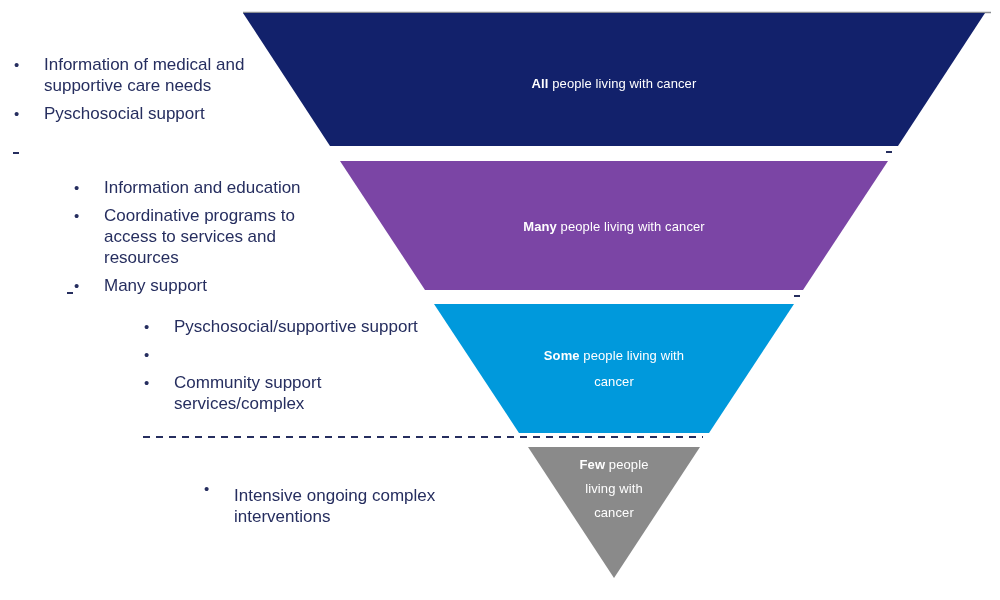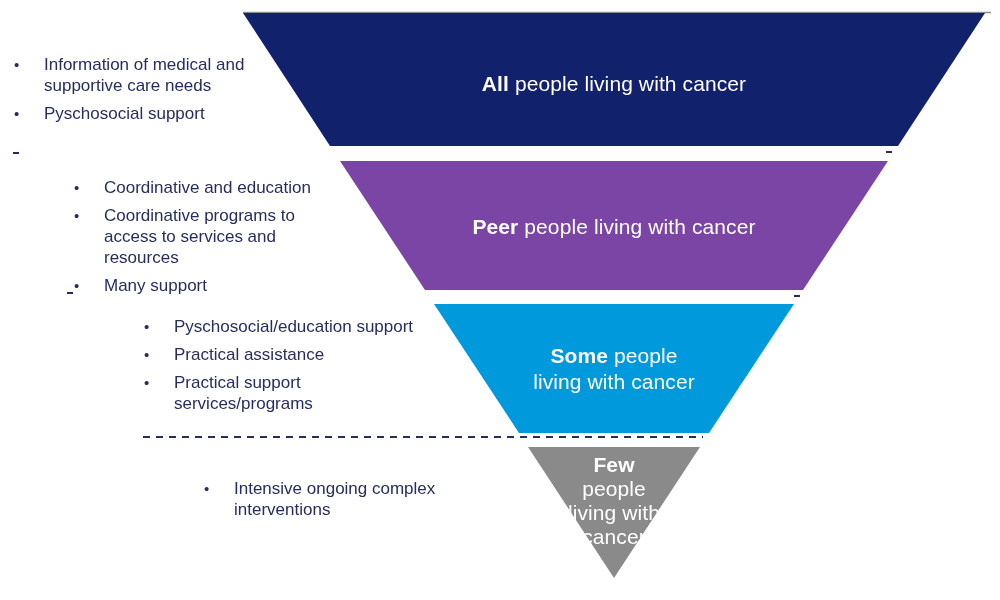--- a/index.html
+++ b/index.html
@@ -4,38 +4,38 @@
 <style>
   html,body{margin:0;padding:0;}
   body{
     width:1000px;height:600px;background:#ffffff;
     font-family:"Liberation Sans","DejaVu Sans",sans-serif;
     position:relative;overflow:hidden;
   }
   .stage{position:absolute;inset:0;}
   svg.layer{position:absolute;left:0;top:0;}
   .tier-label{
-    position:absolute;color:#ffffff;font-size:21px;line-height:24px;
+    position:absolute;color:#ffffff;font-size:13px;line-height:24px;
     text-align:center;letter-spacing:.1px;
   }
   .tier-label b{font-weight:700;}
   .t1{left:314px;top:72px;width:600px;}
   .t2{left:314px;top:215px;width:600px;}
   .t3{left:524px;top:343px;width:180px;line-height:26px;}
   .t4{left:564px;top:453px;width:100px;line-height:24px;}
   ul.bullets{
     position:absolute;margin:0;padding:0;list-style:none;
     color:#262E5F;font-size:17px;line-height:21px;
   }
   ul.bullets li{display:flex;margin:0 0 7px 0;}
   .dot{flex:none;width:30px;font-size:15px;line-height:21px;}
   .g1{left:14px;top:54px;}  .g1 .txt{width:205px;}
   .g2{left:74px;top:177px;} .g2 .txt{width:240px;}
   .g3{left:144px;top:316px;}.g3 .txt{width:252px;}
-  .g4{left:204px;top:478px;}.g4 .txt{width:220px;}
+  .g4{left:204px;top:478px;}.g4 .txt{width:220px;margin-top:7px;}
 </style>
 </head>
 <body>
 
 <div class="stage">
 
   <svg class="layer" width="1000" height="600" viewBox="0 0 1000 600">
     <line x1="243" y1="12.5" x2="991" y2="12.5" stroke-width="1.5" stroke="#8A8D92"></line>
     <polygon points="243,13 985,13 898,146 330,146" fill="#12216B"></polygon>
     <polygon points="340,161 888,161 803,290 425,290" fill="#7B45A5"></polygon>
@@ -43,64 +43,63 @@
     <polygon points="528,447 700,447 614,578" fill="#8A8A8A"></polygon>
     <line x1="143" y1="437" x2="703" y2="437" stroke-width="2" stroke-dasharray="7 6" stroke="#262E5F"></line>
     <line x1="13" y1="153" x2="19" y2="153" stroke-width="2" stroke="#262E5F"></line>
     <line x1="886" y1="152" x2="892" y2="152" stroke-width="2" stroke="#262E5F"></line>
     <line x1="67" y1="293" x2="73" y2="293" stroke-width="2" stroke="#262E5F"></line>
     <line x1="794" y1="296" x2="800" y2="296" stroke-width="2" stroke="#262E5F"></line>
   </svg>
 
   <div class="tier-label t1"><b>All</b><span> people living with cancer</span></div>
 
-  <div class="tier-label t2"><b>Peer</b><span> people living with cancer</span></div>
+  <div class="tier-label t2"><b>Many</b><span> people living with cancer</span></div>
 
   <div class="tier-label t3"><b>Some</b><span> people living with cancer</span></div>
 
   <div class="tier-label t4"><b>Few</b><span> people living with cancer</span></div>
 
   <ul class="bullets g1">
     <li>
       <span class="dot">•</span>
       <span class="txt">Information of medical and supportive care needs</span>
     </li>
     <li>
       <span class="dot">•</span>
       <span class="txt">Pyschosocial support</span>
     </li>
   </ul>
 
   <ul class="bullets g2">
     <li>
       <span class="dot">•</span>
-      <span class="txt">Coordinative and education</span>
+      <span class="txt">Information and education</span>
     </li>
     <li>
       <span class="dot">•</span>
       <span class="txt">Coordinative programs to access to services and resources</span>
     </li>
     <li>
       <span class="dot">•</span>
       <span class="txt">Many support</span>
     </li>
   </ul>
 
   <ul class="bullets g3">
     <li>
       <span class="dot">•</span>
-      <span class="txt">Pyschosocial/education support</span>
+      <span class="txt">Pyschosocial/supportive support</span>
     </li>
     <li>
       <span class="dot">•</span>
-      <span class="txt">Practical assistance</span>
     </li>
     <li>
       <span class="dot">•</span>
-      <span class="txt">Practical support services/programs</span>
+      <span class="txt">Community support services/complex</span>
     </li>
   </ul>
 
   <ul class="bullets g4">
     <li>
       <span class="dot">•</span>
       <span class="txt">Intensive ongoing complex interventions</span>
     </li>
   </ul>
 

